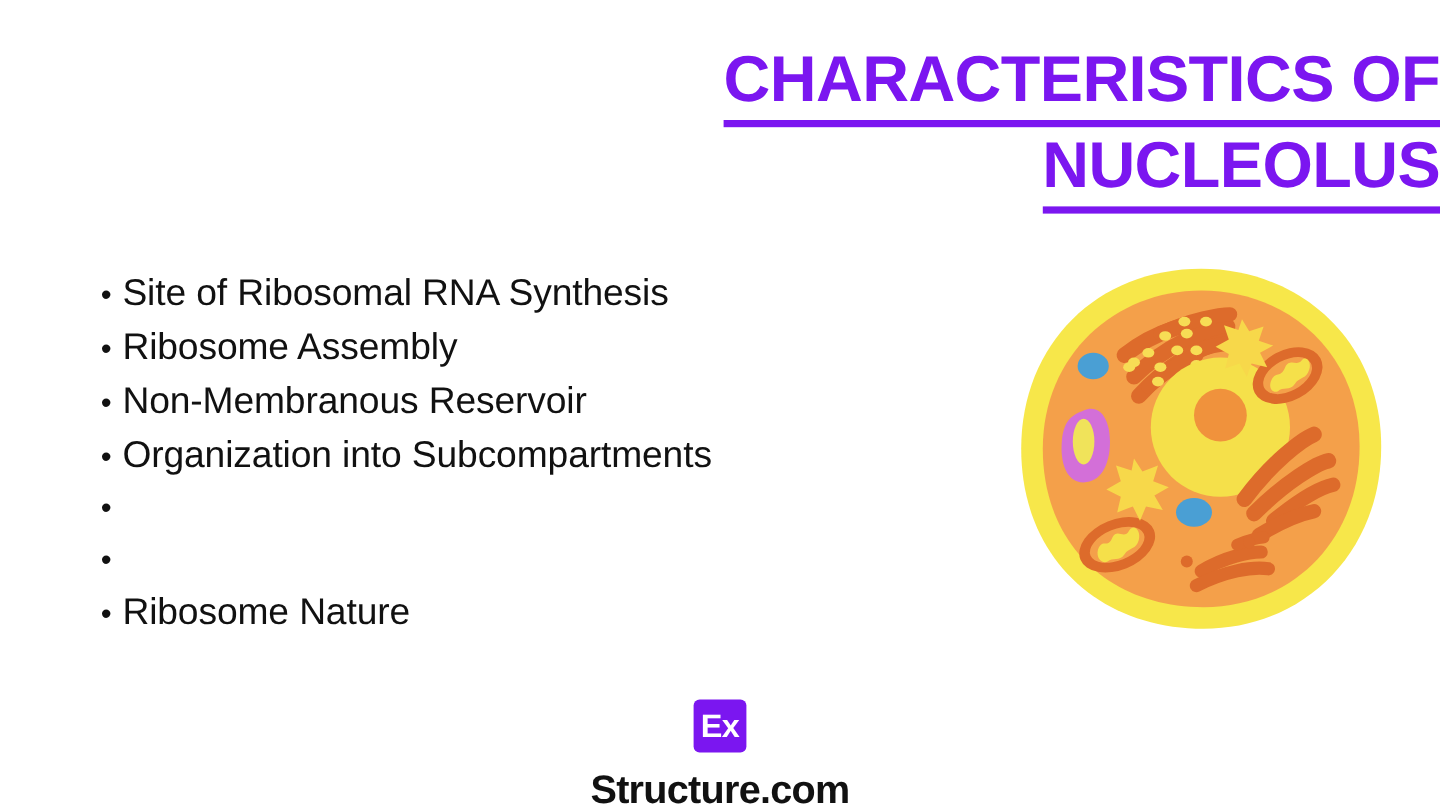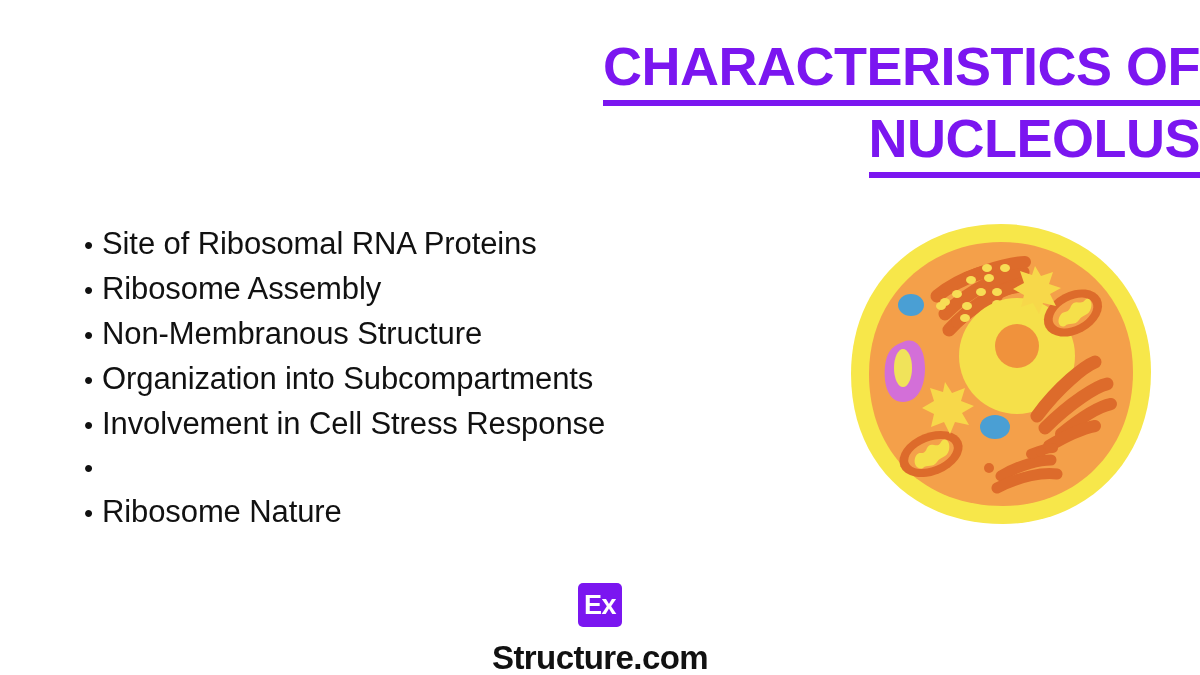--- a/index.html
+++ b/index.html
@@ -134,37 +134,36 @@
 <div class="slide">
 
   <div class="title-block">
     <span class="title-line"><span class="tl-inner">CHARACTERISTICS OF</span></span>
     <span class="title-line"><span class="tl-inner">NUCLEOLUS</span></span>
   </div>
 
   <ul class="bullet-list">
     <li class="bullet-item">
       <span class="bullet-dot">•</span>
-      <span class="bullet-text">Site of Ribosomal RNA Proteins</span>
+      <span class="bullet-text">Site of Ribosomal RNA Synthesis</span>
     </li>
     <li class="bullet-item">
       <span class="bullet-dot">•</span>
       <span class="bullet-text">Ribosome Assembly</span>
     </li>
     <li class="bullet-item">
       <span class="bullet-dot">•</span>
-      <span class="bullet-text">Non-Membranous Structure</span>
+      <span class="bullet-text">Non-Membranous Reservoir</span>
     </li>
     <li class="bullet-item">
       <span class="bullet-dot">•</span>
       <span class="bullet-text">Organization into Subcompartments</span>
     </li>
     <li class="bullet-item">
       <span class="bullet-dot">•</span>
-      <span class="bullet-text">Involvement in Cell Stress Response</span>
     </li>
     <li class="bullet-item">
       <span class="bullet-dot">•</span>
     </li>
     <li class="bullet-item">
       <span class="bullet-dot">•</span>
       <span class="bullet-text">Ribosome Nature</span>
     </li>
   </ul>
 

